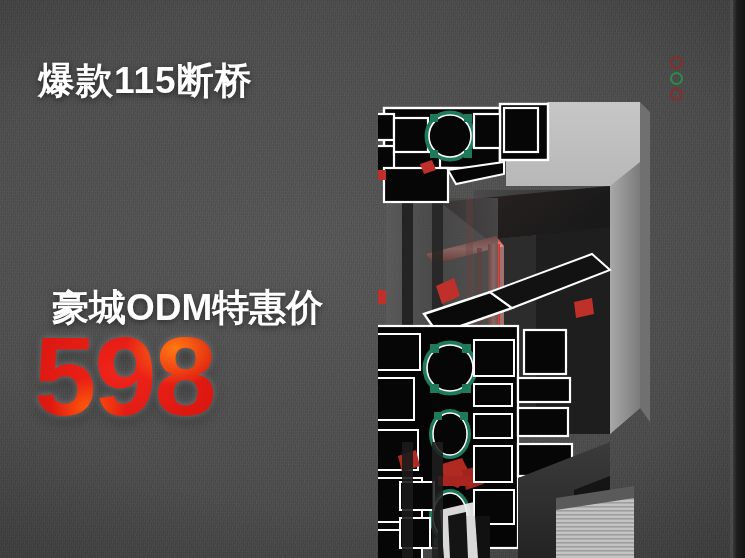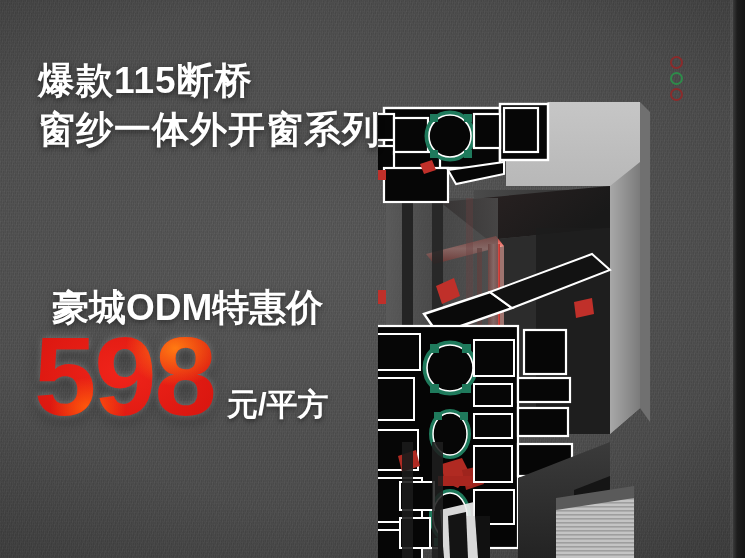--- a/index.html
+++ b/index.html
@@ -277,28 +277,26 @@
       <rect x="178" y="420" width="78" height="60" fill="url(#pMesh)"></rect>
       <polygon points="178,420 256,408 256,420 178,432" fill="#5a5a5a"></polygon>
 
       <rect x="24" y="364" width="11" height="116" fill="#1b1b1b" opacity=".9"></rect>
       <rect x="54" y="364" width="11" height="116" fill="#1f1f1f" opacity=".88"></rect>
     </svg>
   </div>
 
   <div class="headline">
     <span class="ln">爆款115断桥</span>
-    <span class="ln">窗纱一体外开窗系列</span>
   </div>
 
   <div class="price-label">豪城ODM特惠价</div>
 
   <div class="price-row">
     <div class="price-number">598</div>
-    <div class="price-unit">元/平方</div>
   </div>
 
   <div class="corner-dots">
     <div class="dot"></div>
     <div class="dot green"></div>
     <div class="dot"></div>
   </div>
 
 </div>
 

